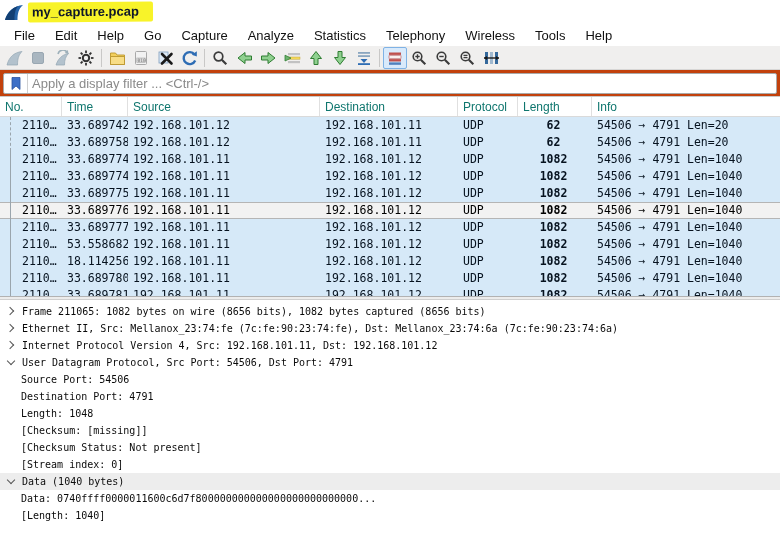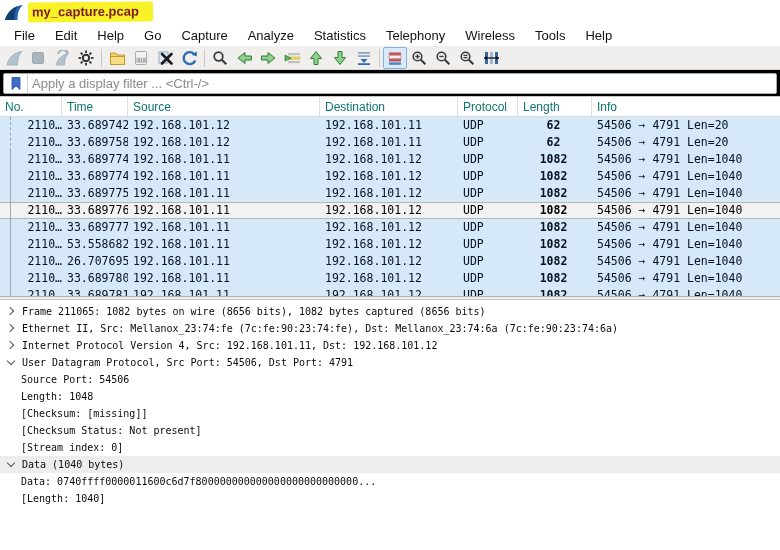--- a/index.html
+++ b/index.html
@@ -6,46 +6,46 @@
   html,body { background:#ffffff; }
   .app {
     position:relative; width:780px; height:550px; overflow:hidden;
     background:#ffffff; font-family:"Liberation Sans", sans-serif;
     color:#111;
   }
   
   .titlebar { height:24px; display:flex; align-items:center; padding-left:4px; background:#fff; }
   .fin-logo { width:20px; height:17px; margin-right:4px; }
   .title-hl {
-    background:#f8f329; font-size:13px; font-weight:bold; color:#7f1d1d;
+    background:#f8f329; font-size:13px; font-weight:bold; color:#0f172a;
     padding:2px 14px 3px 4px; border-radius:2px; transform:rotate(-0.4deg);
   }
   
   .menubar { height:22px; display:flex; align-items:center; padding-left:4px; background:#fff; font-size:13px; }
   .menu-item { padding:2px 10px; cursor:default; }
   
   .toolbar { height:24px; background:#f0efee; border-bottom:1px solid #d7d6d5; display:flex; align-items:center; padding-left:2px; }
   .tbtn { width:24px; height:22px; display:flex; align-items:center; justify-content:center; border:1px solid transparent; border-radius:2px; }
   .tbtn.active { background:#d9eafb; border-color:#7fb2e5; }
   .tsep { width:1px; height:18px; background:#c9c8c7; margin:0 3px; }
   
-  .filterbar { height:26px; background:#000000; display:flex; align-items:center; padding:0 3px; }
+  .filterbar { height:26px; background:#c2410c; display:flex; align-items:center; padding:0 3px; }
   .filter-field { flex:1; height:21px; background:#fff; border:1px solid #a9a9a9; border-radius:2px; display:flex; align-items:center; }
   .bookmark-btn { width:24px; height:19px; border-right:1px solid #d0d0d0; display:flex; align-items:center; justify-content:center; }
   .filter-input { flex:1; border:none; outline:none; height:17px; font-family:"Liberation Sans",sans-serif; font-size:13px; color:#333; padding-left:4px; background:transparent; }
   .filter-input::placeholder { color:#8a8a8a; }
   
   .grid7 { display:grid; grid-template-columns:62px 66px 192px 138px 60px 74px 1fr; }
   .plist-header { height:21px; background:#fff; border-top:1px solid #c9c9c9; border-bottom:1px solid #dadada; font-size:12px; color:#0f766e; }
   .plist-header .hcell { display:flex; align-items:center; padding-left:5px; border-right:1px solid #e0e0e0; overflow:hidden; white-space:nowrap; }
   .plist-header .hcell:last-child { border-right:none; }
   .plist { position:relative; height:179px; overflow:hidden; background:#fff; }
   .prow { height:17px; background:#d6e9f8; font-family:"DejaVu Sans Mono","Liberation Mono",monospace; font-size:11.5px; line-height:17px; color:#06121f; white-space:nowrap; }
   .prow .cell { overflow:hidden; padding-left:5px; }
-  .prow .c-no   { padding-left:22px;text-align:right; }
+  .prow .c-no   { padding-left:22px; }
   .prow .c-len  { text-align:center; padding-right:8px;font-weight:bold; }
   .prow.selected { background:#f2f2f2; border-top:1px solid #b5b5b5; border-bottom:1px solid #b5b5b5; height:17px; line-height:15px; color:#000; }
   .ind-line { position:absolute; width:0; left:10px; border-left:1px solid #9aa5ad; }
   .ind-dashed { border-left-style:dashed; }
   
   .splitter { height:4px; background:#ececec; border-top:1px solid #b2b2b2; border-bottom:1px solid #cfcfcf; }
   
   .detail { background:#fff; padding-top:3px; font-family:"DejaVu Sans Mono","Liberation Mono",monospace; font-size:10px; color:#0a0a0a; }
   .dline { position:relative; height:17px; line-height:17px; padding-left:22px; white-space:nowrap; overflow:hidden; }
   .dline.indent1 { padding-left:21px; }
@@ -320,21 +320,21 @@
         <div class="cell c-no">2110…</div>
         <div class="cell c-time">53.558682</div>
         <div class="cell c-source">192.168.101.11</div>
         <div class="cell c-destination">192.168.101.12</div>
         <div class="cell c-protocol">UDP</div>
         <div class="cell c-len">1082</div>
         <div class="cell c-info">54506 → 4791 Len=1040</div>
       </div>
       <div class="prow grid7">
         <div class="cell c-no">2110…</div>
-        <div class="cell c-time">26.707695</div>
+        <div class="cell c-time">18.114256</div>
         <div class="cell c-source">192.168.101.11</div>
         <div class="cell c-destination">192.168.101.12</div>
         <div class="cell c-protocol">UDP</div>
         <div class="cell c-len">1082</div>
         <div class="cell c-info">54506 → 4791 Len=1040</div>
       </div>
       <div class="prow grid7">
         <div class="cell c-no">2110…</div>
         <div class="cell c-time">33.689780</div>
         <div class="cell c-source">192.168.101.11</div>
@@ -357,20 +357,21 @@
     </div>
 
   <div class="splitter"></div>
 
   <div class="detail" id="detail">
       <div class="dline"><span class="chev right"></span><span>Frame 211065: 1082 bytes on wire (8656 bits), 1082 bytes captured (8656 bits)</span></div>
       <div class="dline"><span class="chev right"></span><span>Ethernet II, Src: Mellanox_23:74:fe (7c:fe:90:23:74:fe), Dst: Mellanox_23:74:6a (7c:fe:90:23:74:6a)</span></div>
       <div class="dline"><span class="chev right"></span><span>Internet Protocol Version 4, Src: 192.168.101.11, Dst: 192.168.101.12</span></div>
       <div class="dline"><span class="chev down"></span><span>User Datagram Protocol, Src Port: 54506, Dst Port: 4791</span></div>
       <div class="dline indent1"><span>Source Port: 54506</span></div>
+      <div class="dline indent1"><span>Destination Port: 4791</span></div>
       <div class="dline indent1"><span>Length: 1048</span></div>
       <div class="dline indent1"><span>[Checksum: [missing]]</span></div>
       <div class="dline indent1"><span>[Checksum Status: Not present]</span></div>
       <div class="dline indent1"><span>[Stream index: 0]</span></div>
       <div class="dline dsel"><span class="chev down"></span><span>Data (1040 bytes)</span></div>
       <div class="dline indent1"><span>Data: 0740ffff0000011600c6d7f800000000000000000000000000...</span></div>
       <div class="dline indent1"><span>[Length: 1040]</span></div>
     </div>
 
 </div>

